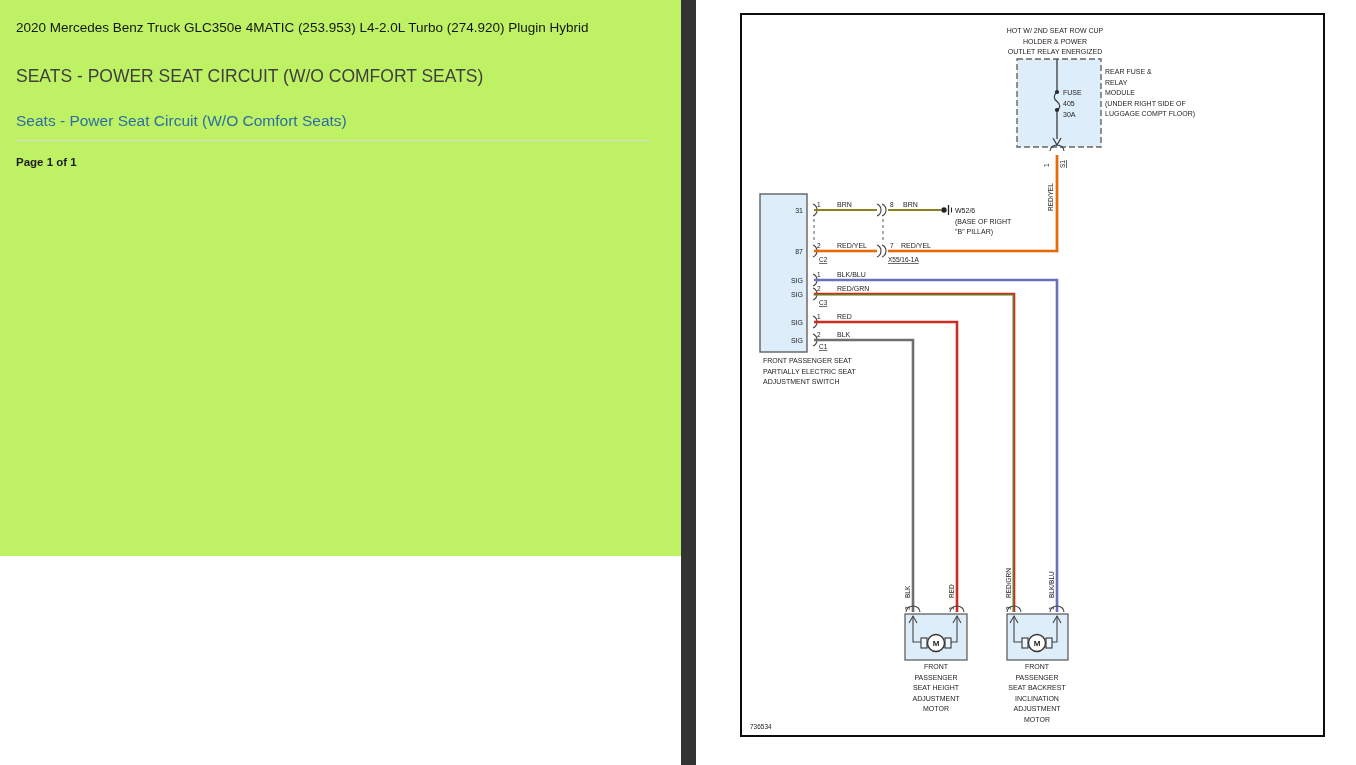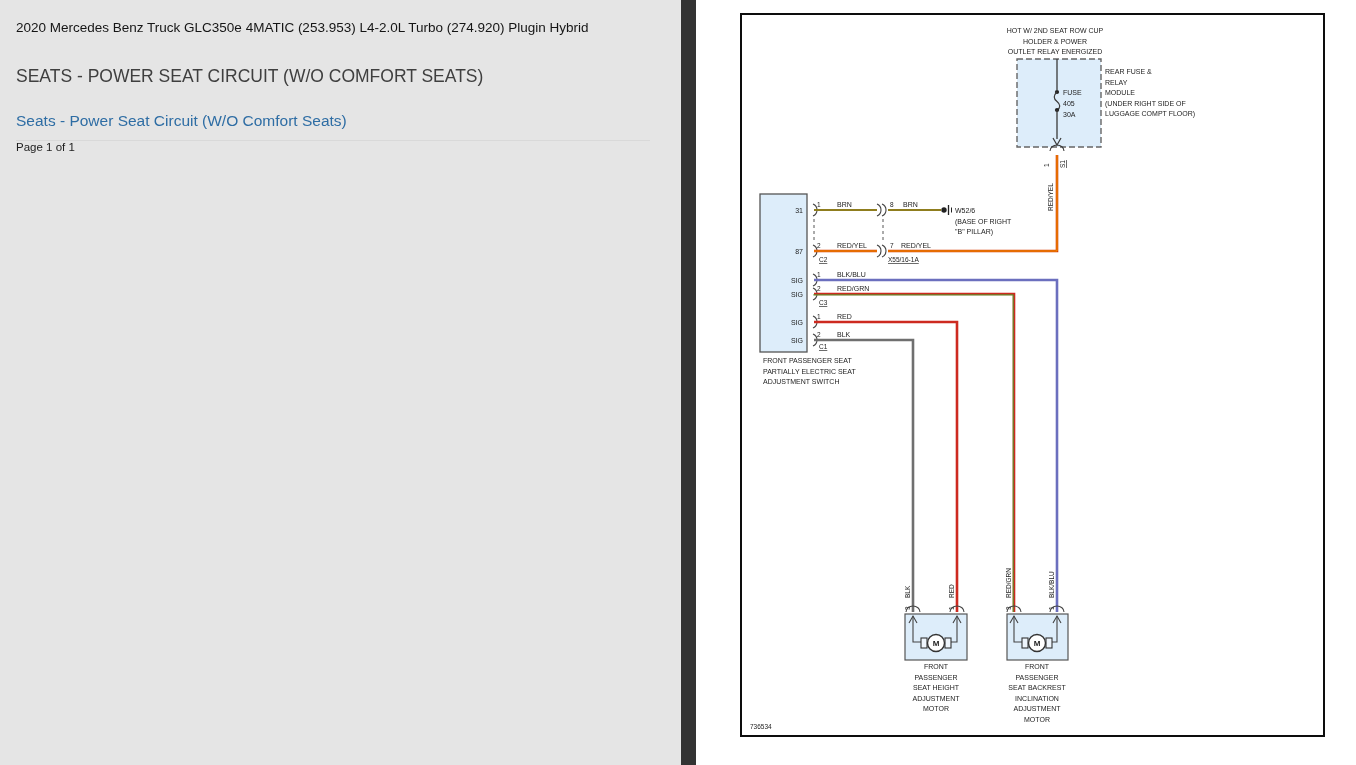--- a/index.html
+++ b/index.html
@@ -7,40 +7,40 @@
               font-family:"Liberation Sans", sans-serif; }
   #app { position:relative; width:1356px; height:765px; background:#fff; }
 
   
   .abs { position:absolute; white-space:nowrap; }
   .vehicle-line   { left:16px; top:20px;  font-size:13.5px; color:#151515; }
   .breadcrumb     { left:16px; top:41px;  font-size:13.5px; color:#151515; }
   .section-title  { left:16px; top:66px;  font-size:17.5px; color:#3f3f3f; }
   .doc-link       { left:16px; top:112px; font-size:15.5px; color:#2e6da4; cursor:pointer; }
   .rule           { left:16px; top:140px; width:634px; height:1px; background:#d9d9d9; }
-  .page-indicator { left:16px; top:141px; font-size:11.5px; font-weight:normal; color:#1d1d1d; }
+  .page-indicator { left:16px; top:156px; font-size:11.5px; font-weight:bold; color:#1d1d1d; }
 
   
   .splitter { position:absolute; left:681px; top:0; width:15px; height:765px; background:#333333; cursor:col-resize; }
 
   
   .sheet { position:absolute; left:740px; top:13px; width:585px; height:724px;
            border:2px solid #0d0d0d; background:#fff; }
   svg text { font-family:"Liberation Sans", sans-serif; fill:#1c1c1c; }
   .t7  { font-size:7px; }
   .t65 { font-size:6.5px; }
   .t8m { font-size:8px; font-weight:bold; }
   .u   { text-decoration:underline; }
 </style>
 </head>
 <body>
 
 <div id="app">
 
-  <div style="position:absolute;left:0;top:0;width:681px;height:765px;background:#e5e5e5;">
+  <div style="position:absolute;left:0;top:0;width:681px;height:556px;background:#bef264;">
     <div class="abs vehicle-line">2020 Mercedes Benz Truck GLC350e 4MATIC (253.953) L4-2.0L Turbo (274.920) Plugin Hybrid</div>
     <div class="abs section-title">SEATS - POWER SEAT CIRCUIT (W/O COMFORT SEATS)</div>
     <div class="abs doc-link">Seats - Power Seat Circuit (W/O Comfort Seats)</div>
     <div class="abs rule"></div>
     <div class="abs page-indicator">Page 1 of 1</div>
   </div>
 
   <div class="splitter"></div>
 
   <div class="sheet">

